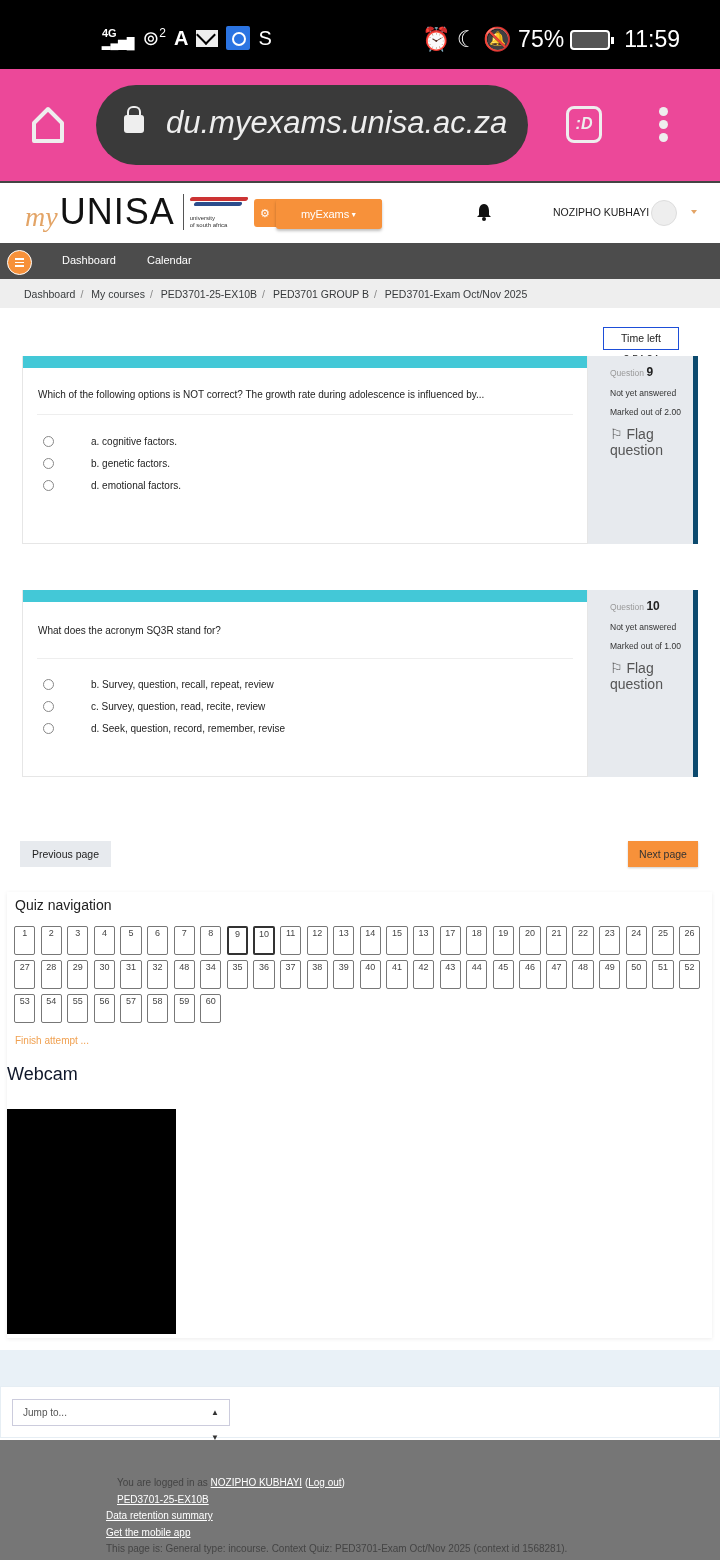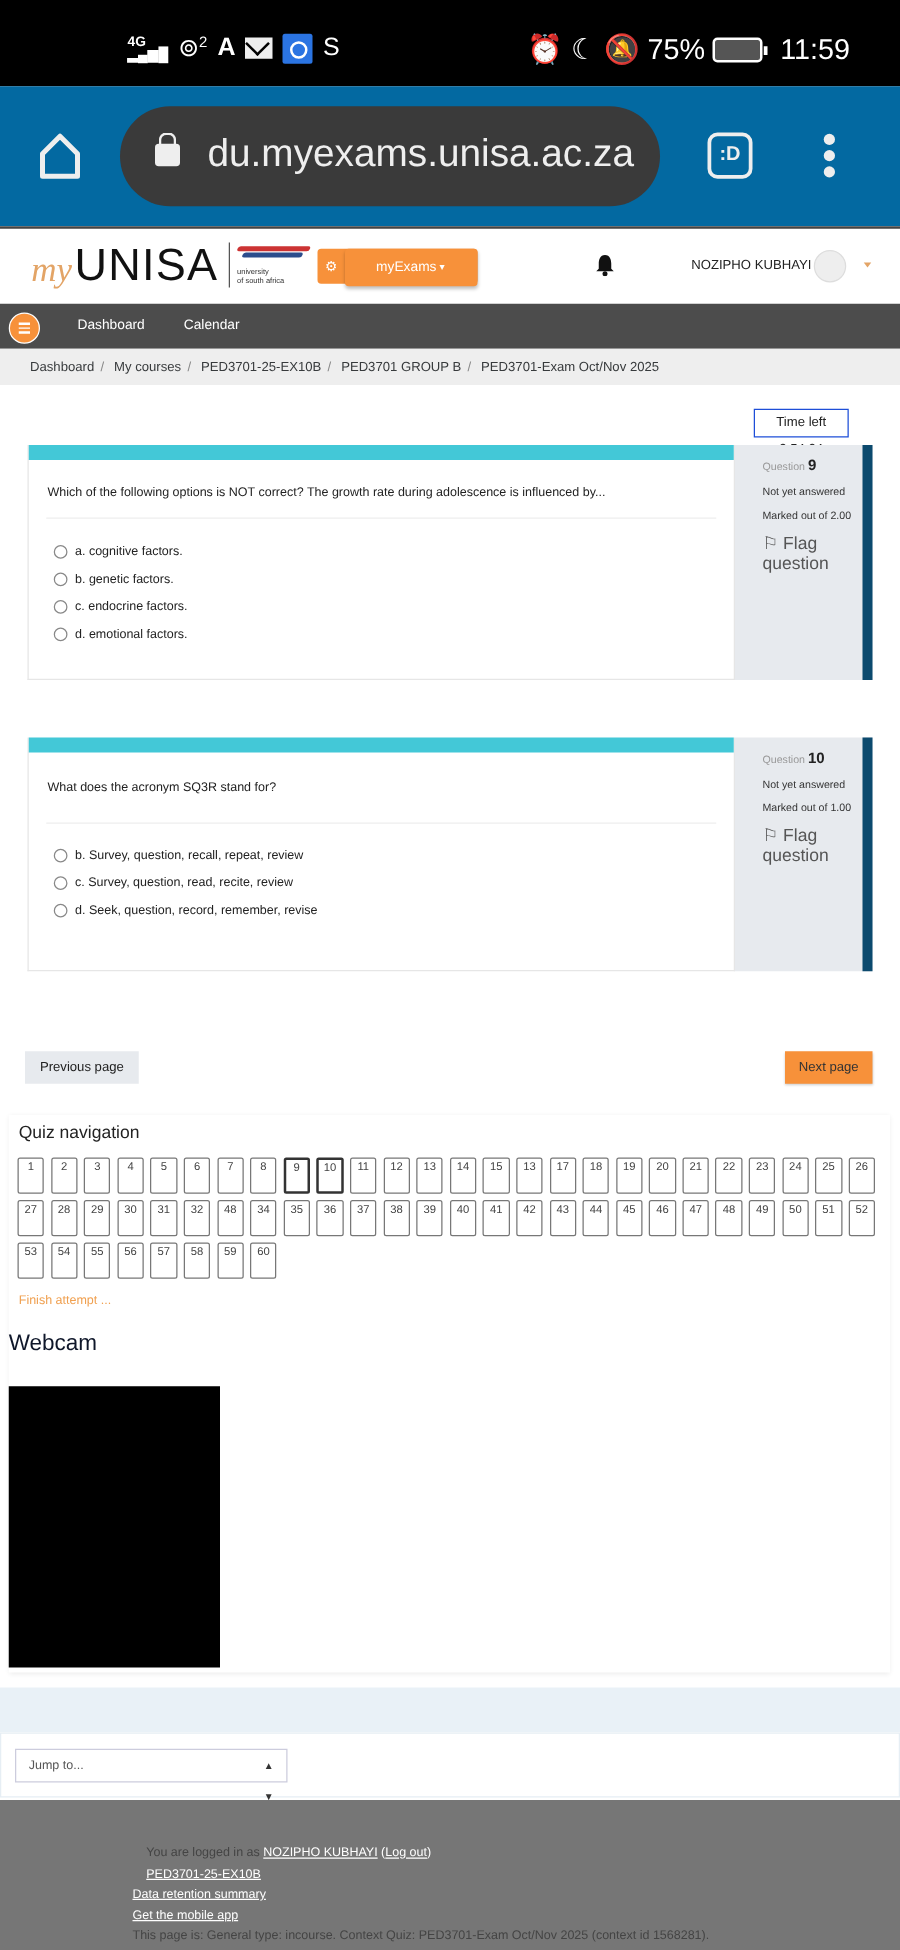--- a/index.html
+++ b/index.html
@@ -8,21 +8,21 @@
   .status-bar .left { position: absolute; left: 102px; top: 26px; display: flex; align-items: center; gap: 8px; font-size: 20px; }
   .status-bar .right { position: absolute; right: 40px; top: 26px; display: flex; align-items: center; gap: 6px; font-size: 23px; }
   .sig { font-size: 11px; line-height: 10px; font-weight: bold; }
   .blue-app { width: 24px; height: 24px; background: #2b74e2; border-radius: 2px; display: inline-block; position: relative; }
   .blue-app::after { content: ""; position: absolute; left: 6px; top: 6px; width: 10px; height: 10px; border: 2px solid #fff; border-radius: 50%; }
   .mail { width: 22px; height: 17px; background: #eee; display: inline-block; position: relative; }
   .mail::after { content: ""; position: absolute; left: 3px; top: -2px; width: 12px; height: 12px; border-right: 2px solid #000; border-bottom: 2px solid #000; transform: rotate(45deg); }
   .battery { width: 40px; height: 20px; border: 2px solid #fff; border-radius: 4px; display: inline-block; position: relative; background: #555; }
   .battery::after { content: ""; position: absolute; right: -6px; top: 5px; width: 3px; height: 7px; background: #fff; }
 
-  .browser-bar { position: absolute; left: 0; top: 69px; width: 720px; height: 112px; background: #0369a1; }
+  .browser-bar { position: absolute; left: 0; top: 69px; width: 720px; height: 112px; background: #ec4899; font-style: italic; }
   .home-btn { position: absolute; left: 30px; top: 36px; width: 36px; height: 40px; }
   .url-pill { position: absolute; left: 96px; top: 16px; width: 432px; height: 80px; background: #3a3a3a; border-radius: 40px; display: flex; align-items: center; }
   .lock { position: absolute; left: 28px; top: 30px; width: 20px; height: 18px; background: #eee; border-radius: 3px; }
   .lock::before { content: ""; position: absolute; left: 3px; top: -9px; width: 10px; height: 10px; border: 2.5px solid #eee; border-bottom: none; border-radius: 6px 6px 0 0; }
   .url-text { position: absolute; left: 70px; top: 20px; font-size: 31px; color: #eee; white-space: nowrap; }
   .tab-btn { position: absolute; left: 566px; top: 37px; width: 36px; height: 37px; border: 3px solid #eee; border-radius: 8px; color: #eee; font-size: 16px; font-weight: bold; text-align: center; line-height: 30px; }
   .more-btn { position: absolute; left: 656px; top: 38px; width: 14px; height: 36px; }
   .more-btn span { display: block; width: 9px; height: 9px; background: #eee; border-radius: 50%; margin: 0 auto 4px; }
 
   .site-header { position: absolute; left: 0; top: 181px; width: 720px; height: 62px; background: #fff; border-top: 2px solid #444; }
@@ -51,23 +51,23 @@
   .breadcrumb .sep { color: #888; margin: 0 5px; }
 
   .time-left { position: absolute; left: 603px; top: 327px; width: 76px; height: 23px; border: 1px solid #1d4ed8; font-size: 10.5px; text-align: center; line-height: 21px; color: #222; }
 
   .que { position: absolute; left: 22px; width: 676px; }
   .que .content { position: absolute; left: 0; top: 0; width: 566px; border: 1px solid #e6e6e6; border-top: none; background: #fff; }
   .que .topbar { height: 12px; background: #43c8d7; }
   .que .qtext { font-size: 10px; color: #222; padding: 21px 15px 14px; }
   .que .divider { height: 1px; background: #eee; margin: 0 14px; }
   .que .answers { padding: 14px 0 0 20px; }
-  .que .answer { display: flex; align-items: center; height: 22px; font-size: 10px; color: #222; }
+  .que .answer { display: flex; align-items: center; height: 22px; font-size: 10px; color: #222; gap: 31px; }
   .que .radio { width: 11px; height: 11px; border: 1px solid #888; border-radius: 50%; margin-right: 6px; background: #fff; }
-  .que .info { position: absolute; left: 566px; top: 0; width: 110px; background: #e7eaee; border-right: 8px solid #0c4a6e; padding: 9px 0 0 22px; }
+  .que .info { position: absolute; left: 566px; top: 0; width: 110px; background: #e7eaee; border-right: 5px solid #0c4a6e; padding: 9px 0 0 22px; }
   .que .info .qno { font-size: 8.5px; color: #999; }
   .que .info .qno b { font-size: 12px; color: #222; }
   .que .info .line { font-size: 8.5px; color: #333; margin-top: 9px; }
   .que .info .flag { font-size: 14px; color: #555; margin-top: 9px; }
 
   .btn-prev { position: absolute; left: 20px; top: 841px; width: 91px; height: 26px; background: #e7eaee; font-size: 10.5px; color: #222; text-align: center; line-height: 26px; }
   .btn-next { position: absolute; left: 628px; top: 841px; width: 70px; height: 26px; background: #f7913a; font-size: 10.5px; color: #333; text-align: center; line-height: 26px; box-shadow: 0 1px 2px rgba(0,0,0,.2); }
 
   .quiz-block { position: absolute; left: 7px; top: 892px; width: 705px; height: 446px; background: #fff; box-shadow: 0 1px 4px rgba(0,0,0,.08); }
   .quiz-block .title { position: absolute; left: 8px; top: 5px; font-size: 14px; color: #222; }
@@ -178,24 +178,20 @@
     <div class="qtext">Which of the following options is NOT correct? The growth rate during adolescence is influenced by...</div>
     <div class="divider"></div>
     <div class="answers" style="padding-top:15px">
       <div class="answer">
           <span class="radio"></span>
           <span>a. cognitive factors.</span>
         </div>
       <div class="answer">
           <span class="radio"></span>
           <span>b. genetic factors.</span>
-        </div>
-      <div class="answer">
-          <span class="radio"></span>
-          <span>c. endocrine factors.</span>
         </div>
       <div class="answer">
           <span class="radio"></span>
           <span>d. emotional factors.</span>
         </div>
     </div>
   </div>
   <div class="info" style="height:188px">
     <div class="qno"><span>Question</span> <b>9</b></div>
     <div class="line">Not yet answered</div>

